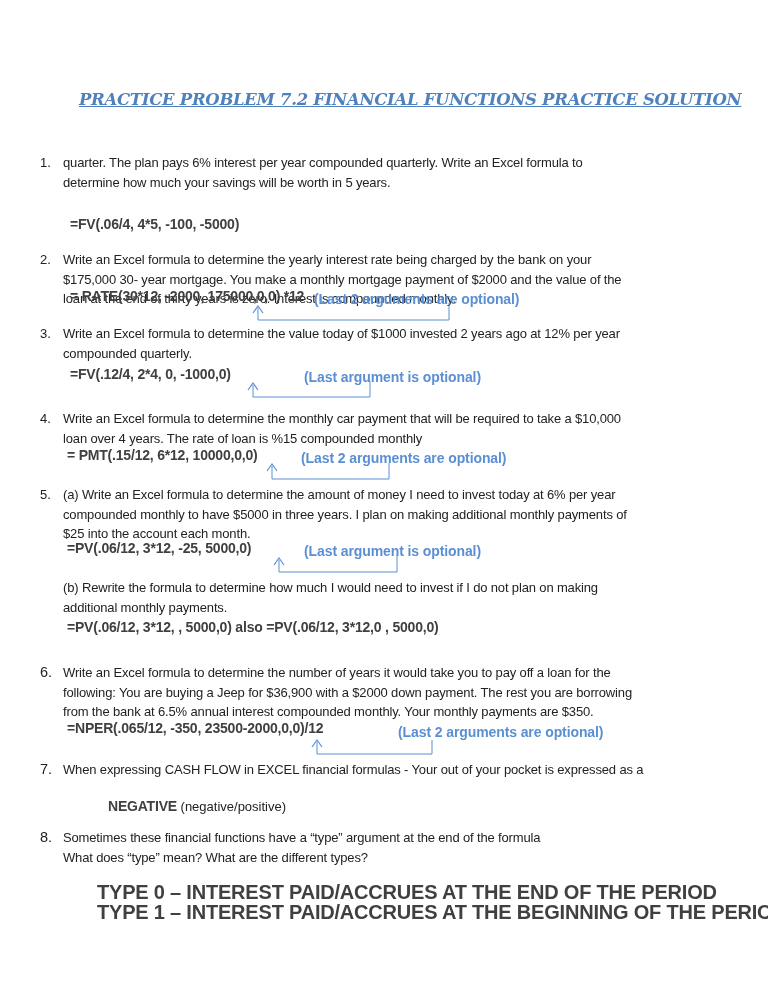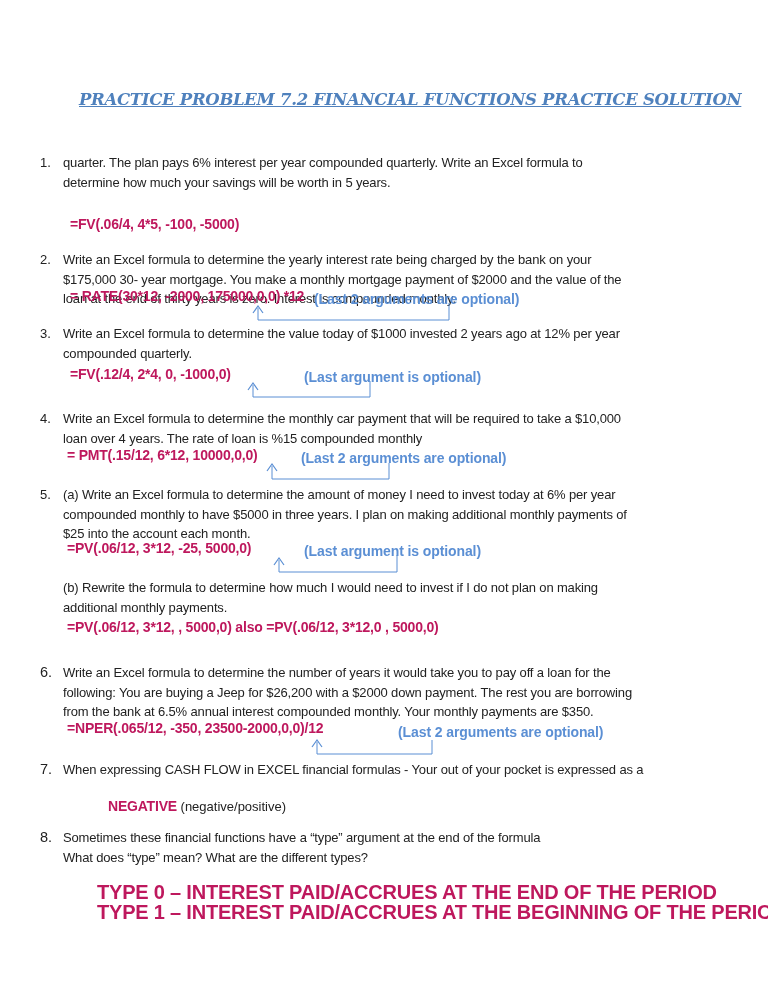--- a/index.html
+++ b/index.html
@@ -4,21 +4,21 @@
 <style>
   html, body { margin:0; padding:0; background:#ffffff; }
   body { width:768px; height:994px; position:relative; overflow:hidden;
          font-family:"Liberation Sans", sans-serif; color:#222; }
   .abs { position:absolute; white-space:nowrap; }
   .title { left:79px; top:90px; font-family:"DejaVu Serif", serif; font-style:italic; font-weight:bold;
            font-size:16.5px; color:#4f81bd; letter-spacing:-0.3px; text-decoration:underline; text-decoration-color:#4f81bd; }
   .num { position:absolute; left:40px; font-size:13px; line-height:19.5px; }
   .num.big { font-size:14.5px; left:40px; }
   .qtext { position:absolute; left:63px; width:640px; white-space:normal; font-size:13px; line-height:19.5px; letter-spacing:-0.15px; }
-  .ans { color:#be185d; font-weight:bold; font-size:14px; letter-spacing:-0.2px; }
+  .ans { color:#404040; font-weight:bold; font-size:14px; letter-spacing:-0.2px; }
   .ans.big { font-size:20px;margin-top:12px; }
   .note { color:#5b8fd4; font-weight:bold; font-size:14px; letter-spacing:-0.1px; }
   .arrow-svg { position:absolute; overflow:visible; }
 </style>
 </head>
 <body>
 
 <div class="abs title">PRACTICE PROBLEM 7.2 FINANCIAL FUNCTIONS PRACTICE SOLUTION</div>
 
 <div>
@@ -90,21 +90,21 @@
     <div>(b) Rewrite the formula to determine how much I would need to invest if I do not plan on making</div>
     <div>additional monthly payments.</div>
   </div>
   <div class="abs ans" style="left:67px; top:619px">=PV(.06/12, 3*12, , 5000,0)  also  =PV(.06/12, 3*12,0 , 5000,0)</div>
 </div>
 
 <div>
   <div class="num big" style="top:663px">6.</div>
   <div class="qtext" style="top:663px">
     <div>Write an Excel formula to determine the number of years it would take you to pay off a loan for the</div>
-    <div>following:  You are buying a Jeep for $26,200 with a $2000 down payment.  The rest you are borrowing</div>
+    <div>following:  You are buying a Jeep for $36,900 with a $2000 down payment.  The rest you are borrowing</div>
     <div>from the bank at 6.5% annual interest compounded monthly.  Your monthly payments are $350.</div>
   </div>
   <div class="abs ans" style="left:67px; top:720px">=NPER(.065/12, -350, 23500-2000,0,0)/12</div>
   <div class="abs note" style="left:398px; top:724px">(Last 2 arguments are optional)</div>
   <svg class="arrow-svg" style="left:0; top:0" width="768" height="994">
     <path d="M 432 740 L 432 754 L 317 754 L 317 742" stroke="#5b8fd4" stroke-width="1" fill="none"></path>
     <path d="M 312 747 L 317 740 L 322 747" stroke="#5b8fd4" stroke-width="1.2" fill="none"></path>
   </svg>
 </div>
 

